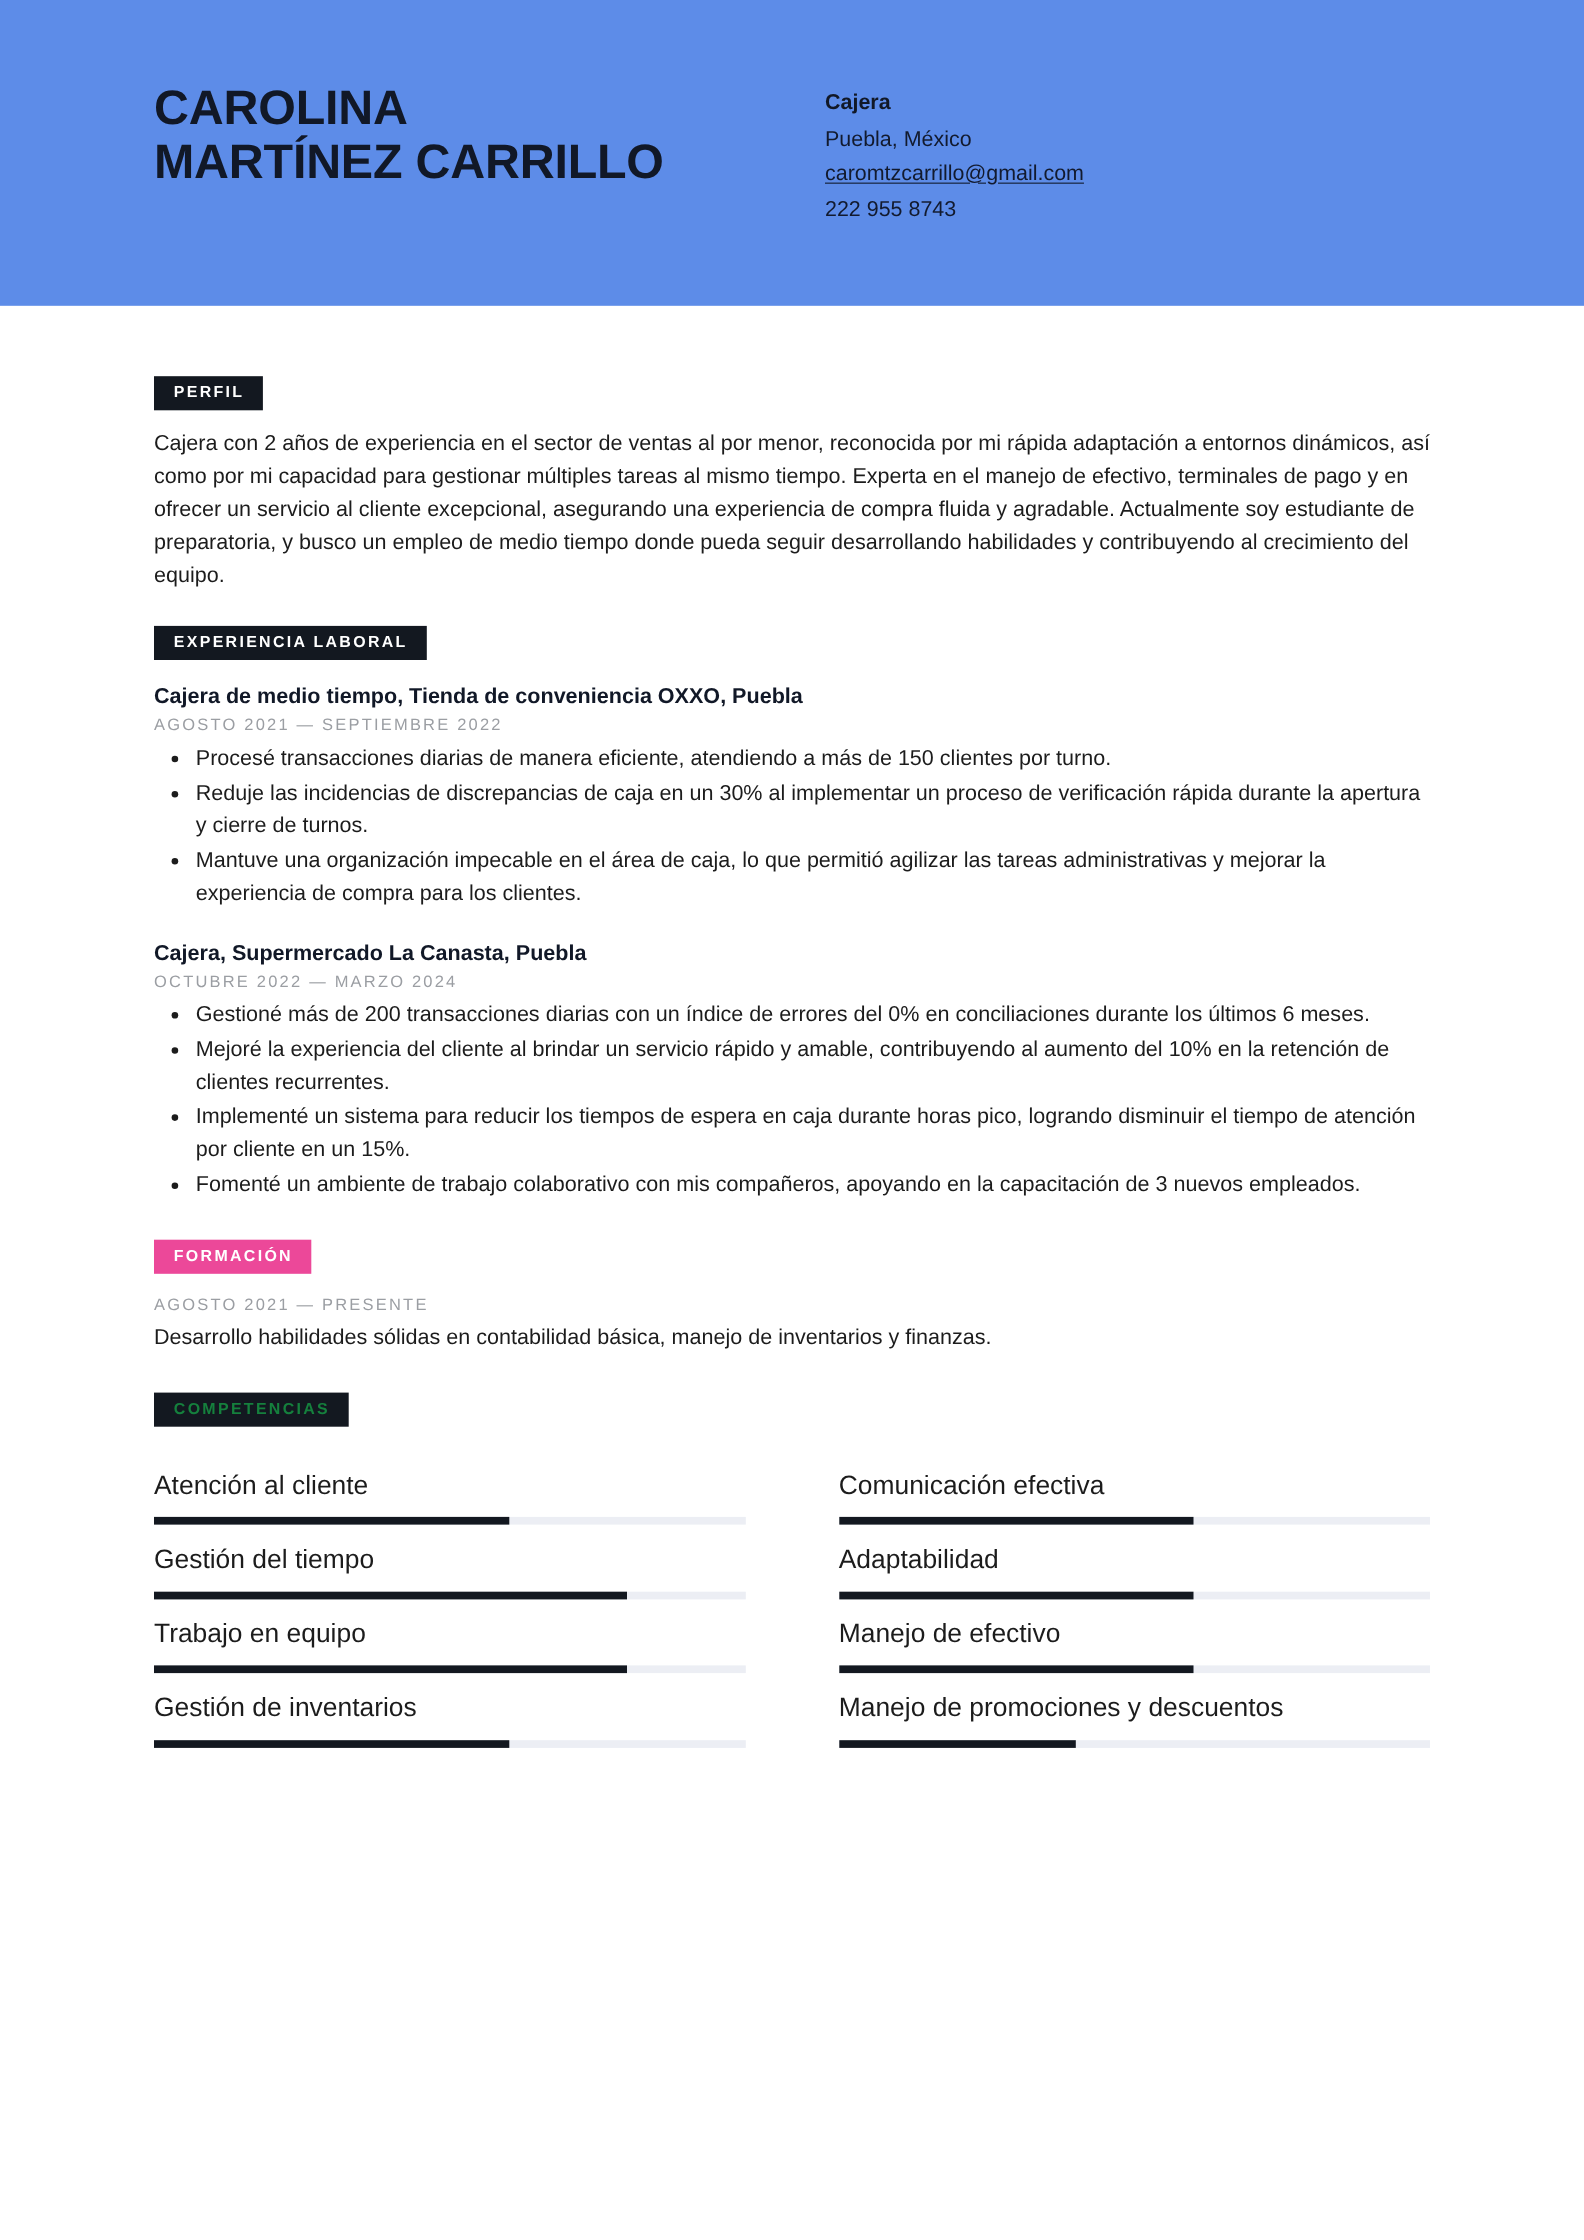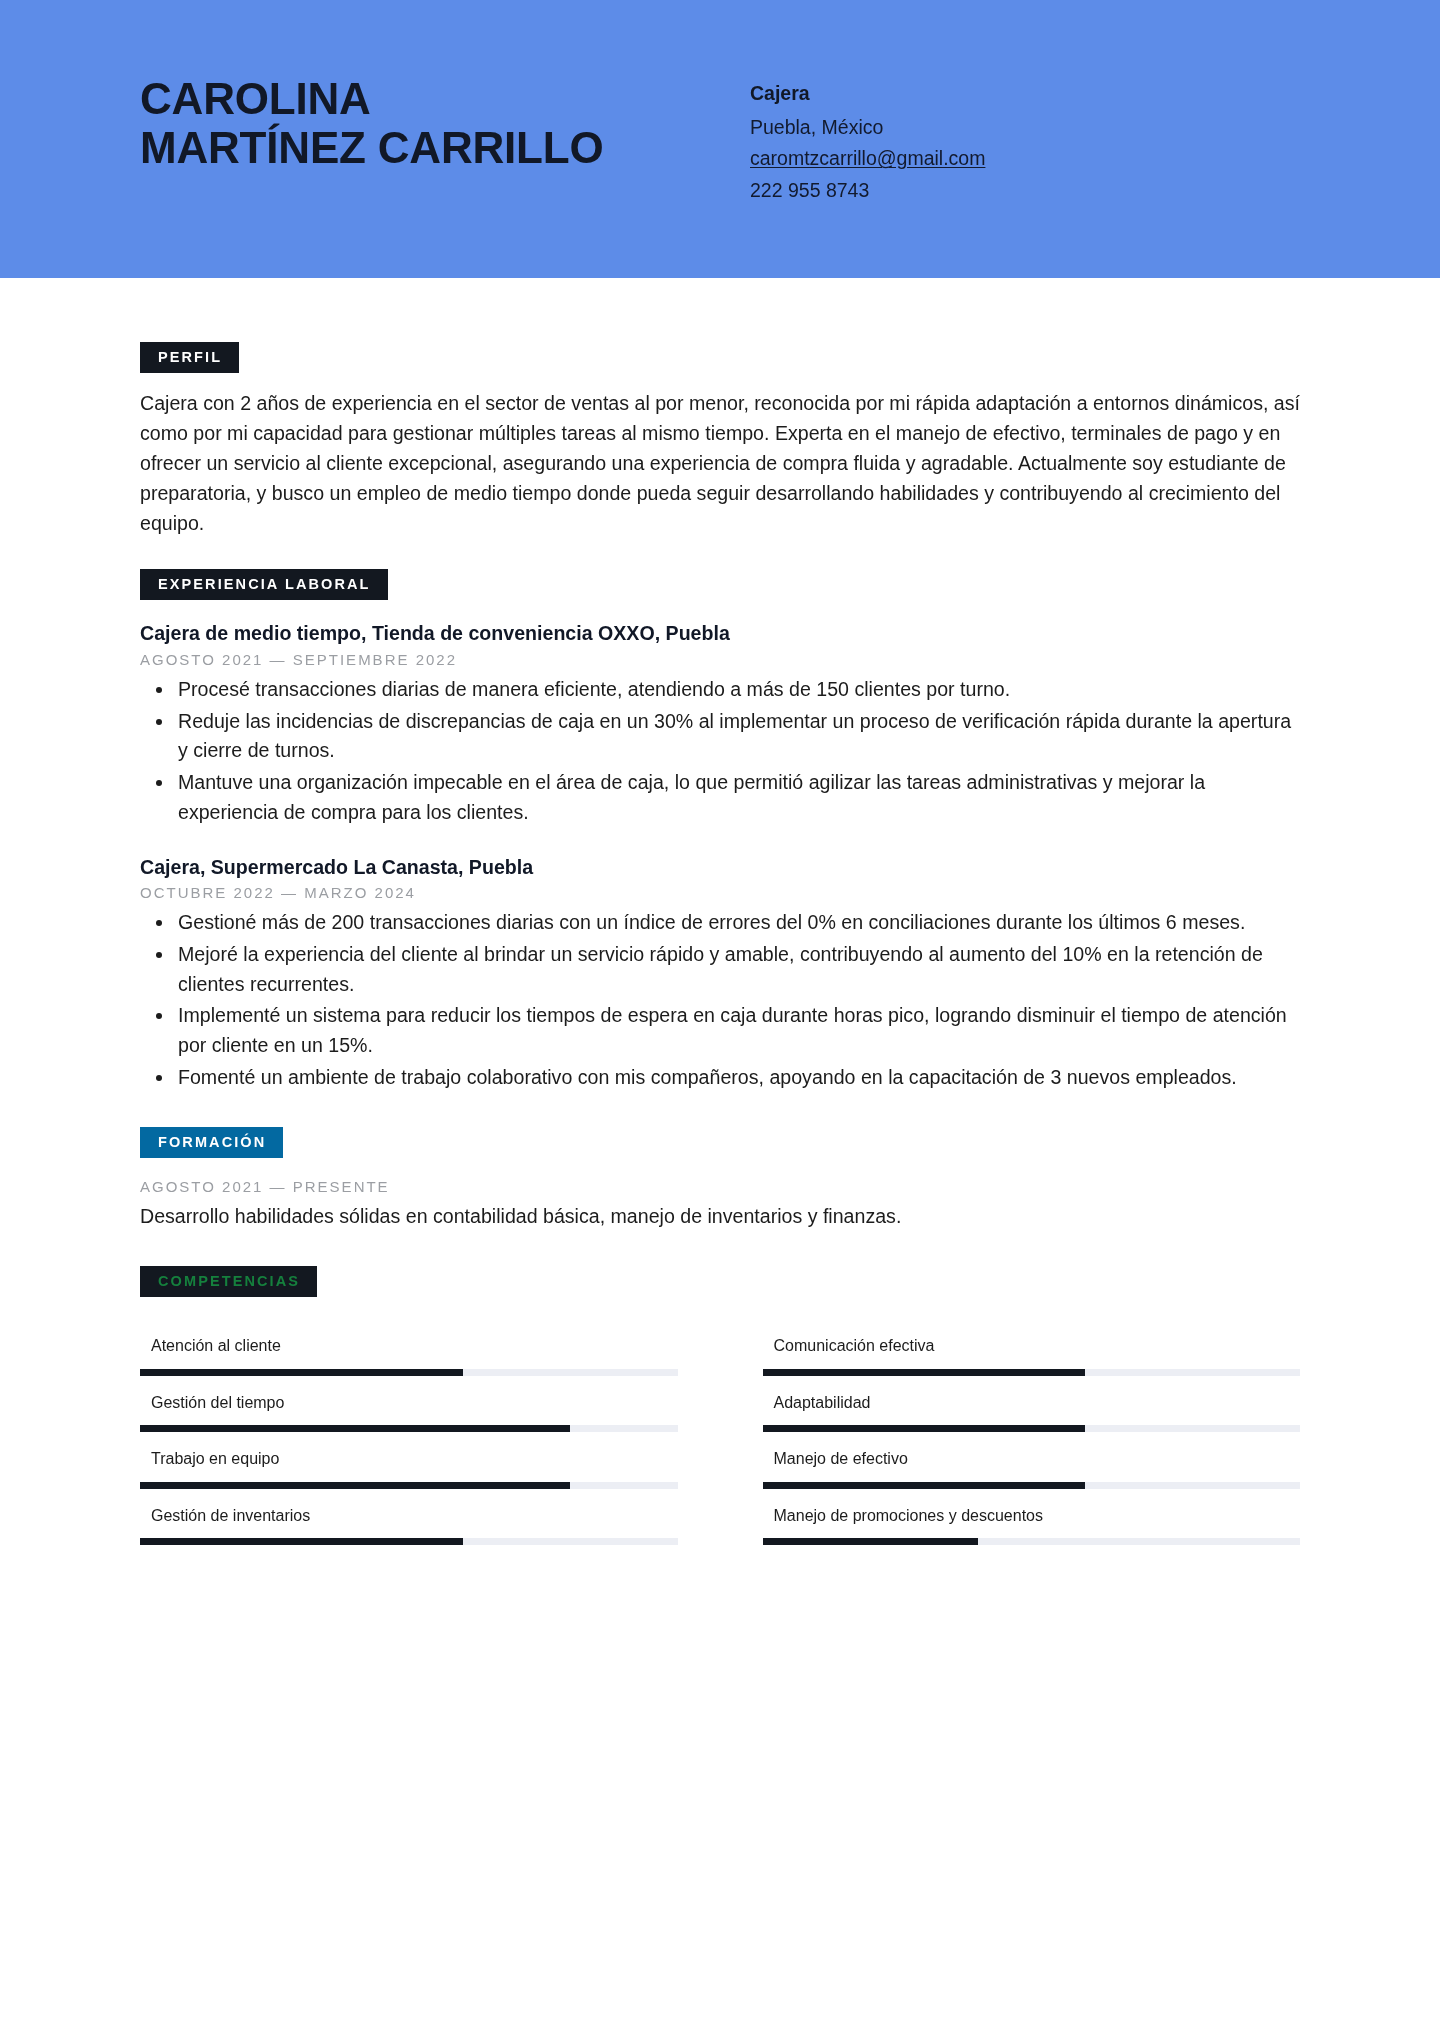--- a/index.html
+++ b/index.html
@@ -156,25 +156,24 @@
     display: grid;
     grid-template-columns: 1fr 1fr;
     column-gap: 85px;
     row-gap: 0;
     margin-top: 6px;
   }
 
   .skill { padding-top: 16px; }
 
   .skill-name {
-    font-size: 16px;
+    font-size: 24px;
     line-height: 1.35;
     color: #1c1c1c;
     margin-bottom: 12px;
-    margin-left: 11px;
   }
 
   .skill-track {
     position: relative;
     width: 100%;
     height: 7px;
     background: #eceef4;
   }
   .skill-fill {
     position: absolute;
@@ -228,21 +227,21 @@
         <ul class="bullets">
           <li>Gestioné más de 200 transacciones diarias con un índice de errores del 0% en conciliaciones durante los últimos 6 meses.</li>
           <li>Mejoré la experiencia del cliente al brindar un servicio rápido y amable, contribuyendo al aumento del 10% en la retención de clientes recurrentes.</li>
           <li>Implementé un sistema para reducir los tiempos de espera en caja durante horas pico, logrando disminuir el tiempo de atención por cliente en un 15%.</li>
           <li>Fomenté un ambiente de trabajo colaborativo con mis compañeros, apoyando en la capacitación de 3 nuevos empleados.</li>
         </ul>
       </div>
     </div>
 
     <div class="section sec-gap-form">
-      <span class="section-badge" style="background: #0369a1; color: rgb(255, 255, 255);">FORMACIÓN</span>
+      <span class="section-badge" style="background: #ec4899; color: rgb(255, 255, 255);">FORMACIÓN</span>
       <div class="block" style="margin-top:4px;">
         <div class="entry-date" style="color: rgb(155, 158, 163);">AGOSTO 2021 — PRESENTE</div>
         <div class="entry-desc">Desarrollo habilidades sólidas en contabilidad básica, manejo de inventarios y finanzas.</div>
       </div>
     </div>
 
     <div class="section sec-gap-comp">
       <span class="section-badge" style="background: rgb(19, 24, 32); color: #15803d;">COMPETENCIAS</span>
 
       <div class="skills-grid">

